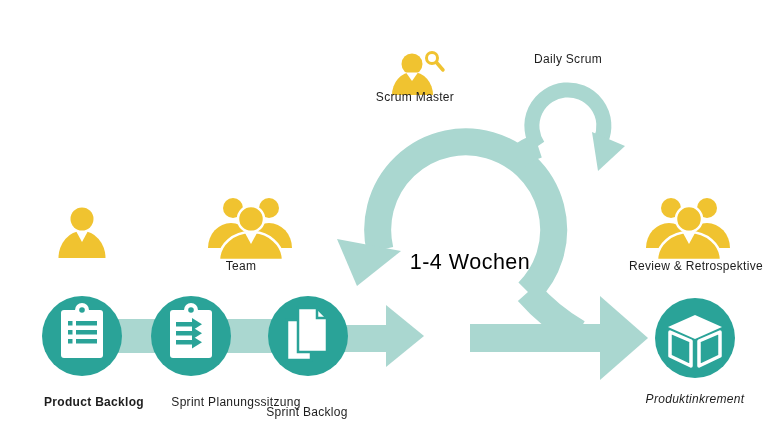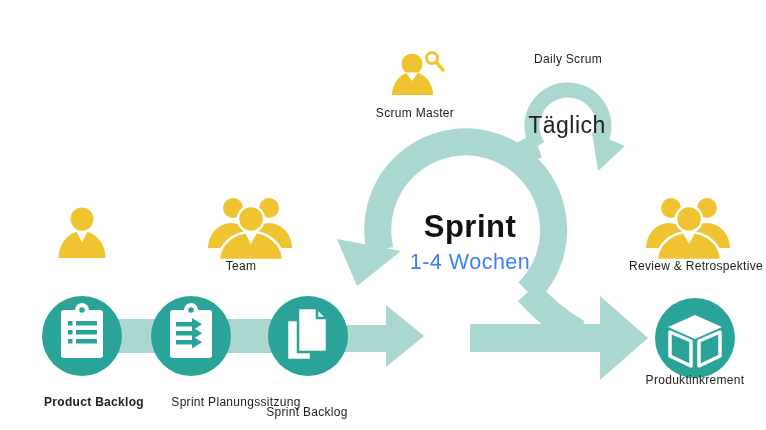--- a/index.html
+++ b/index.html
@@ -11,21 +11,21 @@
   .lbl{
     position:absolute;transform:translateX(-50%);white-space:nowrap;
     font-size:12px;letter-spacing:0.3px;color:#1d1d1d;
   }
   .lbl-title{
     position:absolute;transform:translateX(-50%);white-space:nowrap;
     font-size:31px;font-weight:700;letter-spacing:0.5px;color:#111;
   }
   .lbl-sub{
     position:absolute;transform:translateX(-50%);white-space:nowrap;
-    font-size:21.5px;letter-spacing:0.5px;color:#3b82f6;
+    font-size:21.5px;letter-spacing:0.5px;color:#000000;
   }
   .lbl-loop{
     position:absolute;transform:translateX(-50%);white-space:nowrap;
     font-size:23px;letter-spacing:0.5px;color:#222;
   }
 </style>
 </head>
 <body>
 
 <div id="stage">
@@ -140,26 +140,24 @@
       <circle cx="695" cy="338" r="40" fill="#2aa398"></circle>
       <g>
         <polygon points="695,315 722,327 695,339 668,327" fill="#ffffff"></polygon>
         <path d="M670,332 L691,341 L691,366 L670,356 Z" fill="none" stroke="#ffffff" stroke-width="3.5" stroke-linejoin="round"></path>
         <path d="M720,332 L699,341 L699,366 L720,356 Z" fill="none" stroke="#ffffff" stroke-width="3.5" stroke-linejoin="round"></path>
       </g>
     </g>
   </svg>
 
   <div class="lbl" style="left:241px;top:259px;">Team</div>
-  <div class="lbl" style="left:415px;top:106px;">Scrum Master</div>
+  <div class="lbl" style="left:415px;top:90px;">Scrum Master</div>
   <div class="lbl" style="left:568px;top:52px;">Daily Scrum</div>
   <div class="lbl" style="left:696px;top:259px;">Review &amp; Retrospektive</div>
 
-  <div class="lbl-loop" style="left:567px;top:112px;">Täglich</div>
-  <div class="lbl-title" style="left:470px;top:209px;">Sprint</div>
   <div class="lbl-sub" style="left:470px;top:250px;">1-4 Wochen</div>
 
   <div class="lbl" style="left:94px;top:395px;font-weight:bold;">Product Backlog</div>
   <div class="lbl" style="left:200px;top:395px;margin-left:36px;">Sprint Planungssitzung</div>
   <div class="lbl" style="left:307px;top:395px;margin-top:10px;">Sprint Backlog</div>
-  <div class="lbl" style="left:695px;top:373px;">Produktinkrement</div>
+  <div class="lbl" style="left:695px;top:392px;font-style:italic;">Produktinkrement</div>
 
 </div>
 
 </body></html>

